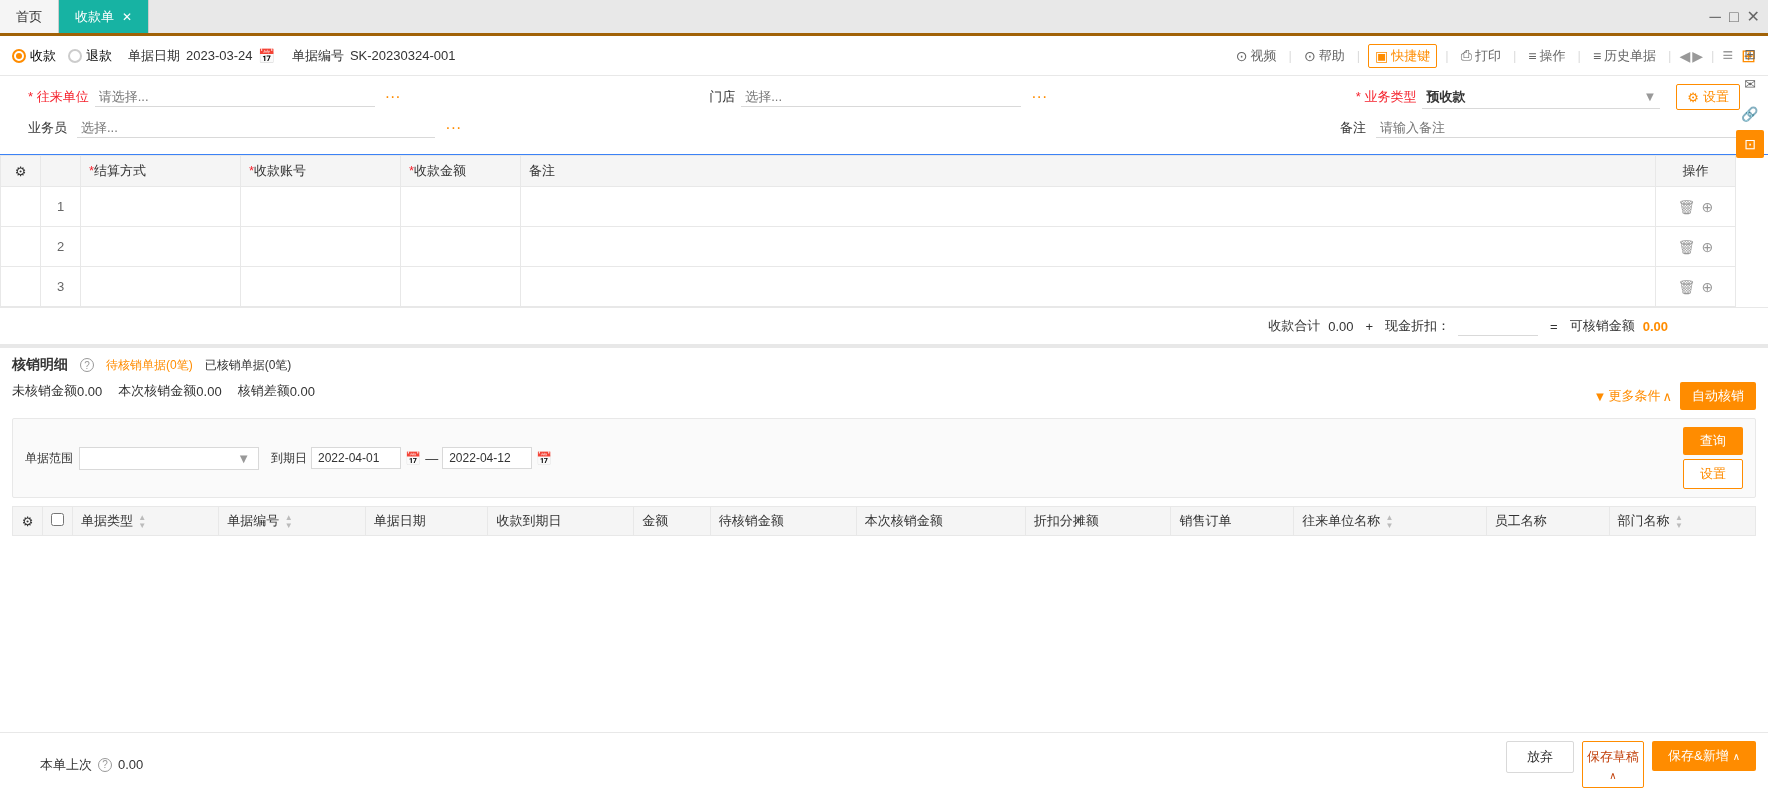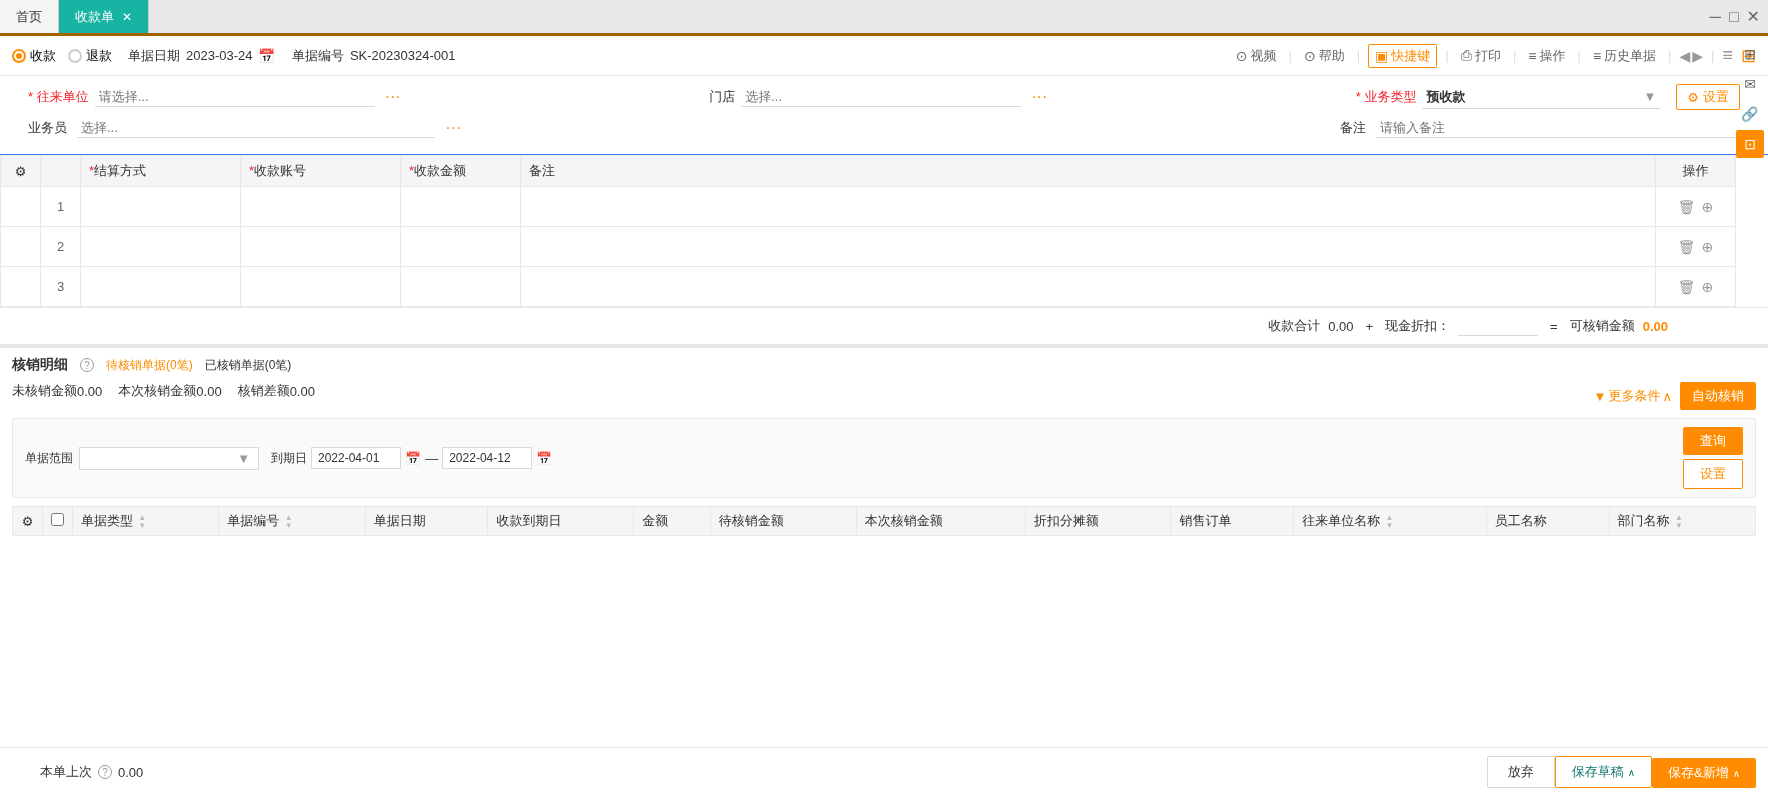--- a/index.html
+++ b/index.html
@@ -133,23 +133,23 @@
     .sort-arrow.up { color: #bbb; }
     .sort-arrow.down { color: #bbb; }
 
     
     .bottom-bar {
       display: flex; align-items: center; justify-content: space-between;
       padding: 8px 12px; border-top: 1px solid #e8e8e8; background: #fff;
       min-height: 44px;
     }
     .bottom-left { display: flex; align-items: center; gap: 6px; color: #333; font-size: 12px; margin-left: 28px; }
-    .bottom-right { display: flex; align-items: flex-end; gap: 0; }
+    .bottom-right { display: flex; align-items: flex-start; gap: 8px; }
     .btn-abandon { background: #fff; color: #333; border: 1px solid #d9d9d9; padding: 6px 20px; cursor: pointer; border-radius: 2px; }
-    .btn-save-draft { background: #fff; color: #0f766e; border: 1px solid #ff8c00; padding: 6px 16px; cursor: pointer; border-radius: 2px; display: flex; align-items: center; gap: 4px; }
+    .btn-save-draft { background: #fff; color: #c2410c; border: 1px solid #ff8c00; padding: 6px 4px; cursor: pointer; border-radius: 2px; display: flex; align-items: center; gap: 4px; flex-direction: column; }
     .btn-save-new { background: #ff8c00; color: #fff; border: none; padding: 6px 16px; cursor: pointer; border-radius: 2px; display: flex; align-items: center; gap: 4px; }
     .btn-caret { font-size: 10px; }
     
     .info-icon { display: inline-flex; align-items: center; justify-content: center; width: 14px; height: 14px; border-radius: 50%; border: 1px solid #999; color: #999; font-size: 10px; cursor: pointer; }
 
     .stats-and-filter-row { display: flex; align-items: center; }
   </style>
 </head>
 <body>
 

